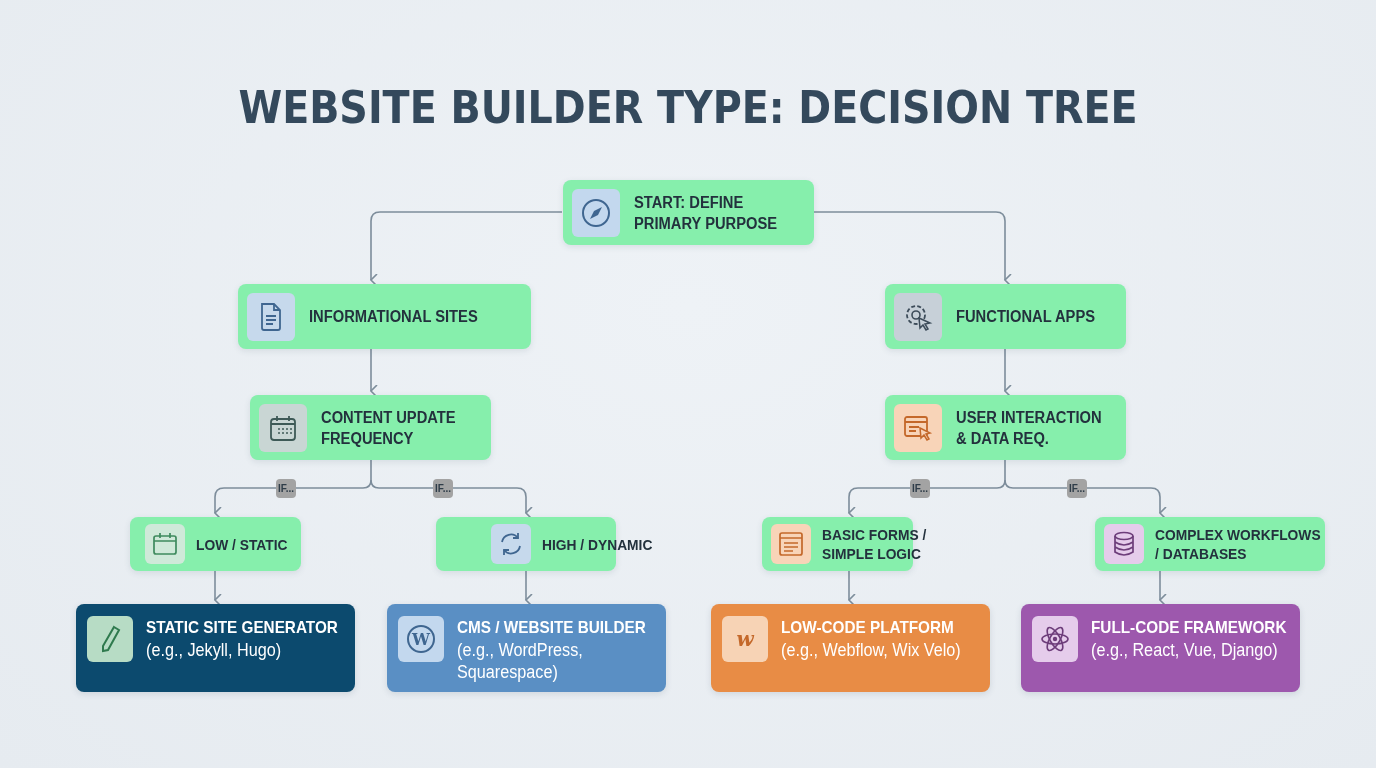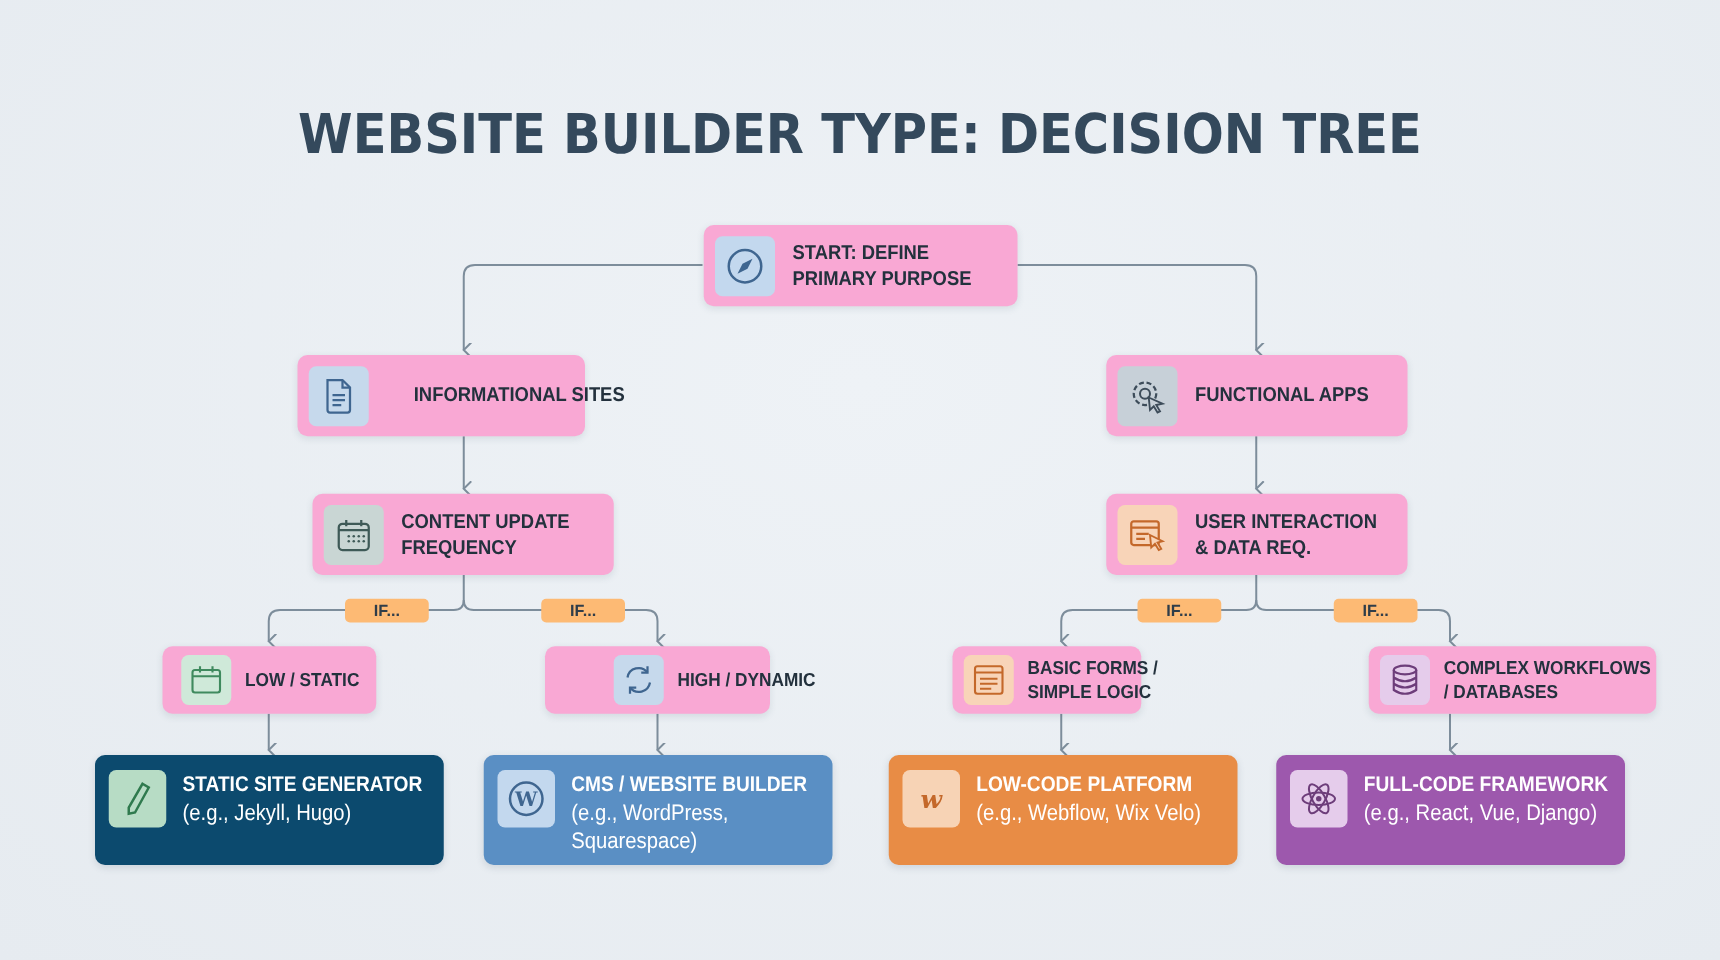--- a/index.html
+++ b/index.html
@@ -8,21 +8,21 @@
     background: radial-gradient(ellipse at 50% 40%, #eef2f6 0%, #e6ebf0 100%);
     font-family: "Liberation Sans", "DejaVu Sans", sans-serif;
   }
   .title {
     position: absolute; left: 0; top: 82px; width: 1376px; text-align: center;
     font-family: "DejaVu Sans", sans-serif; font-weight: bold; font-size: 44px;
     color: #34495c; letter-spacing: 0px; transform: scaleX(0.9);
   }
   svg.connectors { position: absolute; left: 0; top: 0; }
   .node {
-    position: absolute; background: #f9a8d4; border-radius: 8px;
+    position: absolute; background: #86efac; border-radius: 8px;
     box-shadow: 0 2px 6px rgba(60,80,100,0.12);
     display: flex; align-items: center; box-sizing: border-box;
   }
   .node .ibox {
     width: 48px; height: 48px; border-radius: 6px; flex: 0 0 48px;
     display: flex; align-items: center; justify-content: center; margin-left: 9px;
   }
   .node.small .ibox { width: 40px; height: 40px; flex-basis: 40px; }
   .node .label {
     margin-left: 14px; font-weight: bold; font-size: 16px; line-height: 21px;
@@ -39,22 +39,22 @@
   }
   .result .rtitle {
     position: absolute; left: 70px; top: 13px; font-weight: bold; font-size: 17px; line-height: 22px;
     white-space: nowrap; transform: scaleX(0.9); transform-origin: left center;
   }
   .result .rsub {
     position: absolute; left: 70px; top: 35px; font-size: 18px; line-height: 22px; width: 230px;
     transform: scaleX(0.9); transform-origin: left top;
   }
   .iflabel {
-    position: absolute; background: #fdba74; border-radius: 4px; font-size: 13px; font-weight: bold;
-    color: #2f3d49; padding: 2px 23px; line-height: 15px;
+    position: absolute; background: #a3a3a3; border-radius: 4px; font-size: 10px; font-weight: bold;
+    color: #2f3d49; padding: 2px 2px; line-height: 15px;
   }
 </style>
 </head>
 <body>
 
 <div class="title">WEBSITE BUILDER TYPE: DECISION TREE</div>
 
 <svg class="connectors" width="1376" height="768">
   <defs>
     <marker id="arr" markerWidth="12" markerHeight="10" refX="6" refY="8" orient="auto" markerUnits="userSpaceOnUse">
@@ -95,21 +95,21 @@
         <circle cx="17" cy="17" r="13" fill="none" stroke="#3f6690" stroke-width="2"></circle>
         <path d="M23,11 L19,19 L11,23 L15,15 Z" fill="#3f6690"></path>
       </svg>
   </div>
   <div class="label">
     <div>START: DEFINE</div>
     <div>PRIMARY PURPOSE</div>
   </div>
 </div>
 
-<div class="node" style="left:238px;top:284px;width:230px;height:65px;gap:22px;">
+<div class="node" style="left:238px;top:284px;width:293px;height:65px;">
   <div class="ibox" style="background:#c6d9ec;">
     <svg width="28" height="32" viewBox="0 0 28 32">
         <path d="M5,3 H17 L23,9 V27 Q23,29 21,29 H7 Q5,29 5,27 Z" fill="none" stroke="#3f6690" stroke-width="1.8"></path>
         <path d="M17,3 V9 H23" fill="none" stroke="#3f6690" stroke-width="1.8"></path>
         <path d="M9,15 H19 M9,19 H19 M9,23 H16" stroke="#3f6690" stroke-width="1.8"></path>
       </svg>
   </div>
   <div class="label">INFORMATIONAL SITES</div>
 </div>
 

